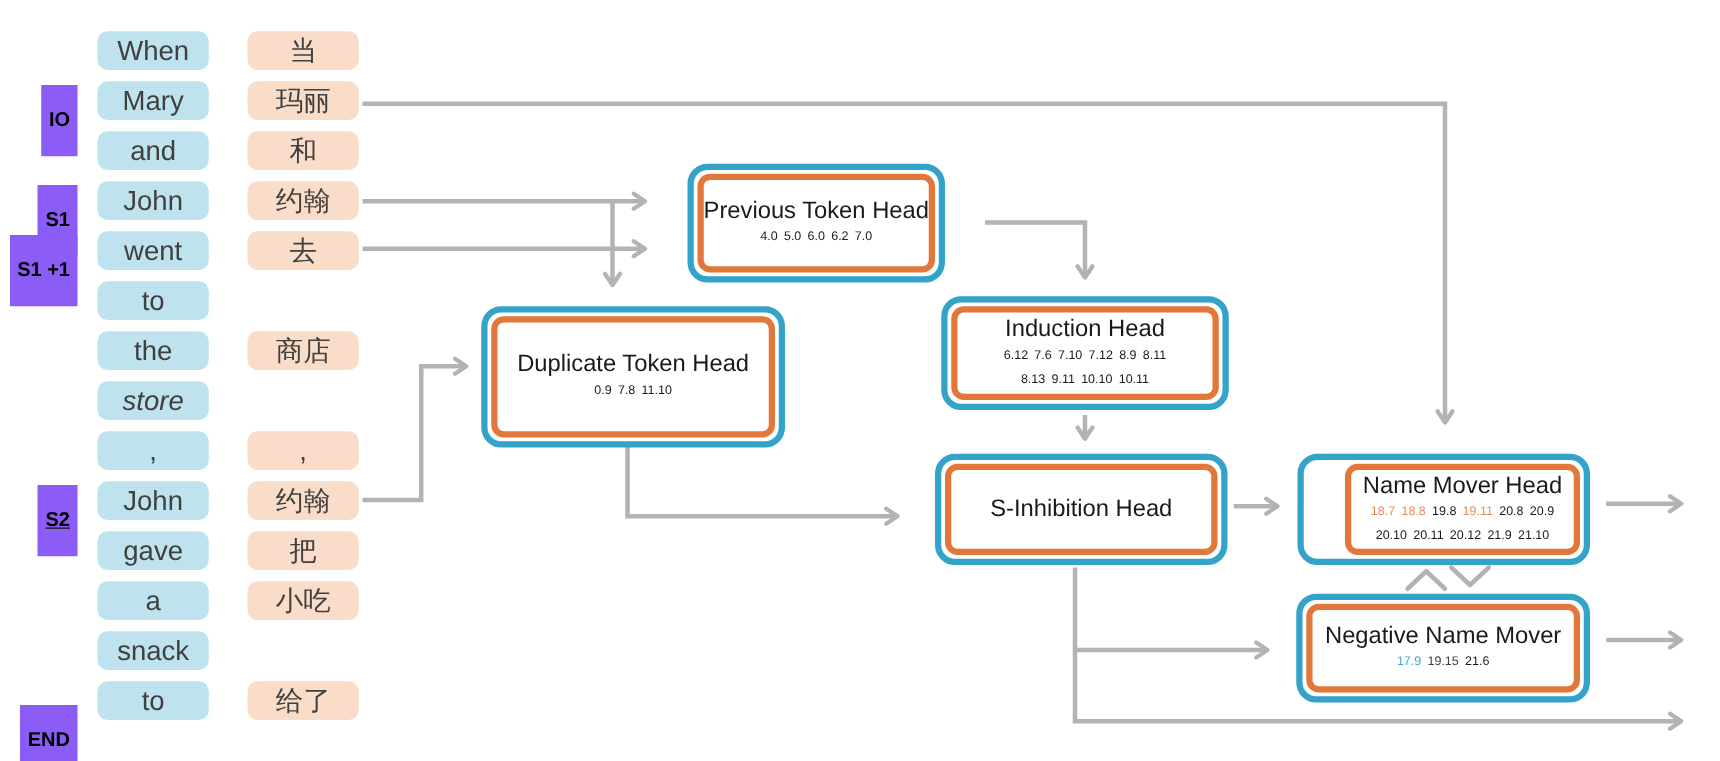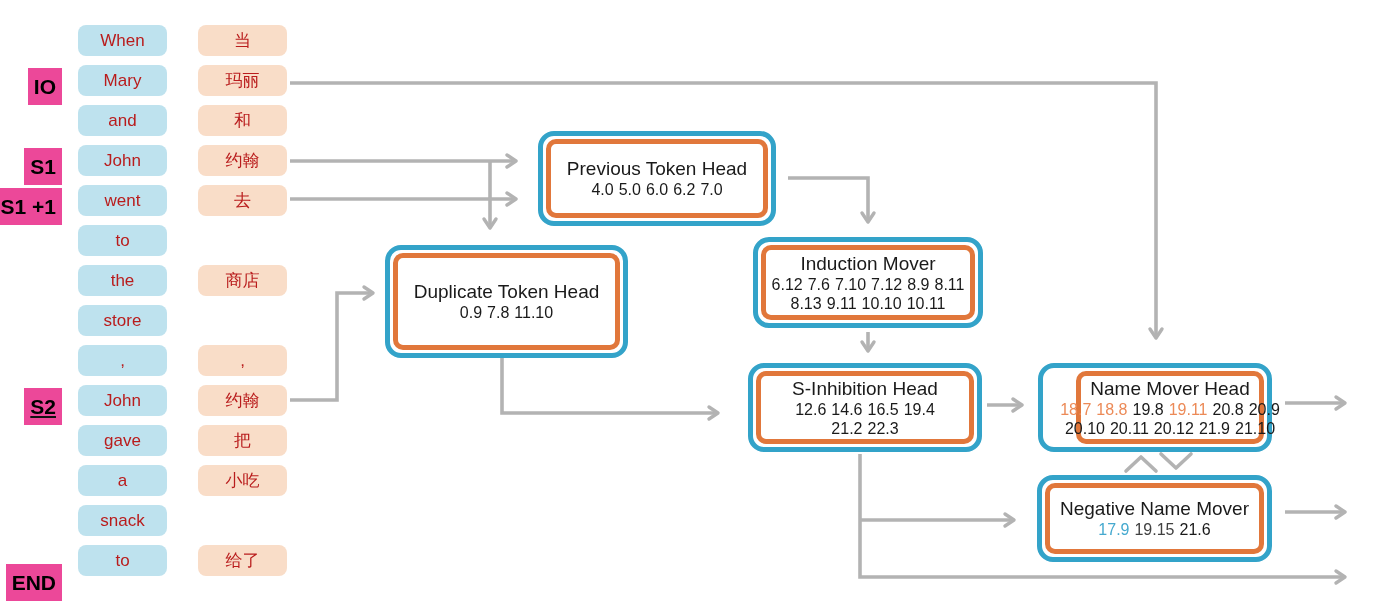--- a/index.html
+++ b/index.html
@@ -4,45 +4,45 @@
 <style>
   html,body{margin:0;padding:0;background:#ffffff;}
   .canvas{
     position:relative;width:1376px;height:609px;background:#ffffff;overflow:hidden;
     font-family:"Liberation Sans", sans-serif;color:#111;
   }
   svg.arrows{position:absolute;left:0;top:0;z-index:1;}
   .tok{
     position:absolute;width:89px;height:31px;border-radius:8px;z-index:2;
     display:flex;align-items:center;justify-content:center;
-    font-size:17px;color:#b91c1c;
+    font-size:22px;color:#404040;
   }
   .tok-en{left:78px;background:#bee2ee;}
   .tok-zh{left:198px;background:#f9ddc8;}
   .rowlabel{
     position:absolute;left:0;width:62px;z-index:2;display:flex;justify-content:flex-end;
   }
   .rowlabel span{
-    background:#ec4899;color:#000;font-weight:bold;font-size:21px;
-    padding:8px 6px;line-height:21px;white-space:nowrap;
+    background:#8b5cf6;color:#000;font-weight:bold;font-size:16px;
+    padding:18px 6px;line-height:21px;white-space:nowrap;
   }
   .head{
     position:absolute;z-index:3;box-sizing:border-box;background:#fff;
     border:5px solid #33a3c9;border-radius:16px;padding:3px;
   }
   .head-inner{
     box-sizing:border-box;width:100%;height:100%;background:#fff;
     border:5px solid #e1773b;border-radius:10px;
     display:flex;flex-direction:column;align-items:center;justify-content:center;
   }
   .head-title{font-size:19px;line-height:22px;color:#1a1a1a;white-space:nowrap;}
-  .head-nums{font-size:16px;line-height:19px;text-align:center;color:#1a1a1a;}
+  .head-nums{font-size:10px;line-height:19px;text-align:center;color:#1a1a1a;}
   .numline{white-space:nowrap;}
   .numtok{margin:0 2.5px;}
-  .hd-previous-token-head{left:538px;top:131px;width:238px;height:95px;}
+  .hd-previous-token-head{left:550px;top:131px;width:206px;height:95px;}
   .hd-duplicate-token-head{left:385px;top:245px;width:243px;height:113px;}
   .hd-induction-head{left:753px;top:237px;width:230px;height:91px;}
   .hd-s-inhibition-head{left:748px;top:363px;width:234px;height:89px;}
   .hd-name-mover-head{left:1038px;top:363px;width:234px;height:89px;padding-left:33px;}
   .hd-negative-name-mover{left:1037px;top:475px;width:235px;height:87px;}
 </style>
 </head>
 <body>
 
 <div class="canvas">
@@ -96,21 +96,21 @@
         <span>S1 +1</span>
       </div>
   <div class="tok tok-en" style="top: 185px;">went</div>
   <div class="tok tok-zh" style="top: 185px;">去</div>
 
   <div class="tok tok-en" style="top: 225px;">to</div>
 
   <div class="tok tok-en" style="top: 265px;">the</div>
   <div class="tok tok-zh" style="top: 265px;">商店</div>
 
-  <div class="tok tok-en" style="top: 305px;">store</div>
+  <div class="tok tok-en" style="top: 305px; font-style: italic;">store</div>
 
   <div class="tok tok-en" style="top: 345px;">,</div>
   <div class="tok tok-zh" style="top: 345px;">,</div>
 
   <div class="rowlabel" style="top: 388px; text-decoration: underline;">
         <span>S2</span>
       </div>
   <div class="tok tok-en" style="top: 385px;">John</div>
   <div class="tok tok-zh" style="top: 385px;">约翰</div>
 
@@ -142,35 +142,31 @@
     <div class="head-inner">
       <div class="head-title">Duplicate Token Head</div>
       <div class="head-nums">
             <div class="numline"><span class="numtok">0.9</span><span class="numtok">7.8</span><span class="numtok">11.10</span></div>
           </div>
     </div>
   </div>
 
   <div class="head hd-induction-head">
     <div class="head-inner">
-      <div class="head-title">Induction Mover</div>
+      <div class="head-title">Induction Head</div>
       <div class="head-nums">
             <div class="numline"><span class="numtok">6.12</span><span class="numtok">7.6</span><span class="numtok">7.10</span><span class="numtok">7.12</span><span class="numtok">8.9</span><span class="numtok">8.11</span></div>
             <div class="numline"><span class="numtok">8.13</span><span class="numtok">9.11</span><span class="numtok">10.10</span><span class="numtok">10.11</span></div>
           </div>
     </div>
   </div>
 
   <div class="head hd-s-inhibition-head">
     <div class="head-inner">
       <div class="head-title">S-Inhibition Head</div>
-      <div class="head-nums">
-            <div class="numline"><span class="numtok">12.6</span><span class="numtok">14.6</span><span class="numtok">16.5</span><span class="numtok">19.4</span></div>
-            <div class="numline"><span class="numtok">21.2</span><span class="numtok">22.3</span></div>
-          </div>
     </div>
   </div>
 
   <div class="head hd-name-mover-head">
     <div class="head-inner">
       <div class="head-title">Name Mover Head</div>
       <div class="head-nums">
             <div class="numline"><span class="numtok" style="color: rgb(236, 138, 87);">18.7</span><span class="numtok" style="color: rgb(236, 138, 87);">18.8</span><span class="numtok">19.8</span><span class="numtok" style="color: rgb(236, 138, 87);">19.11</span><span class="numtok">20.8</span><span class="numtok">20.9</span></div>
             <div class="numline"><span class="numtok">20.10</span><span class="numtok">20.11</span><span class="numtok">20.12</span><span class="numtok">21.9</span><span class="numtok">21.10</span></div>
           </div>

